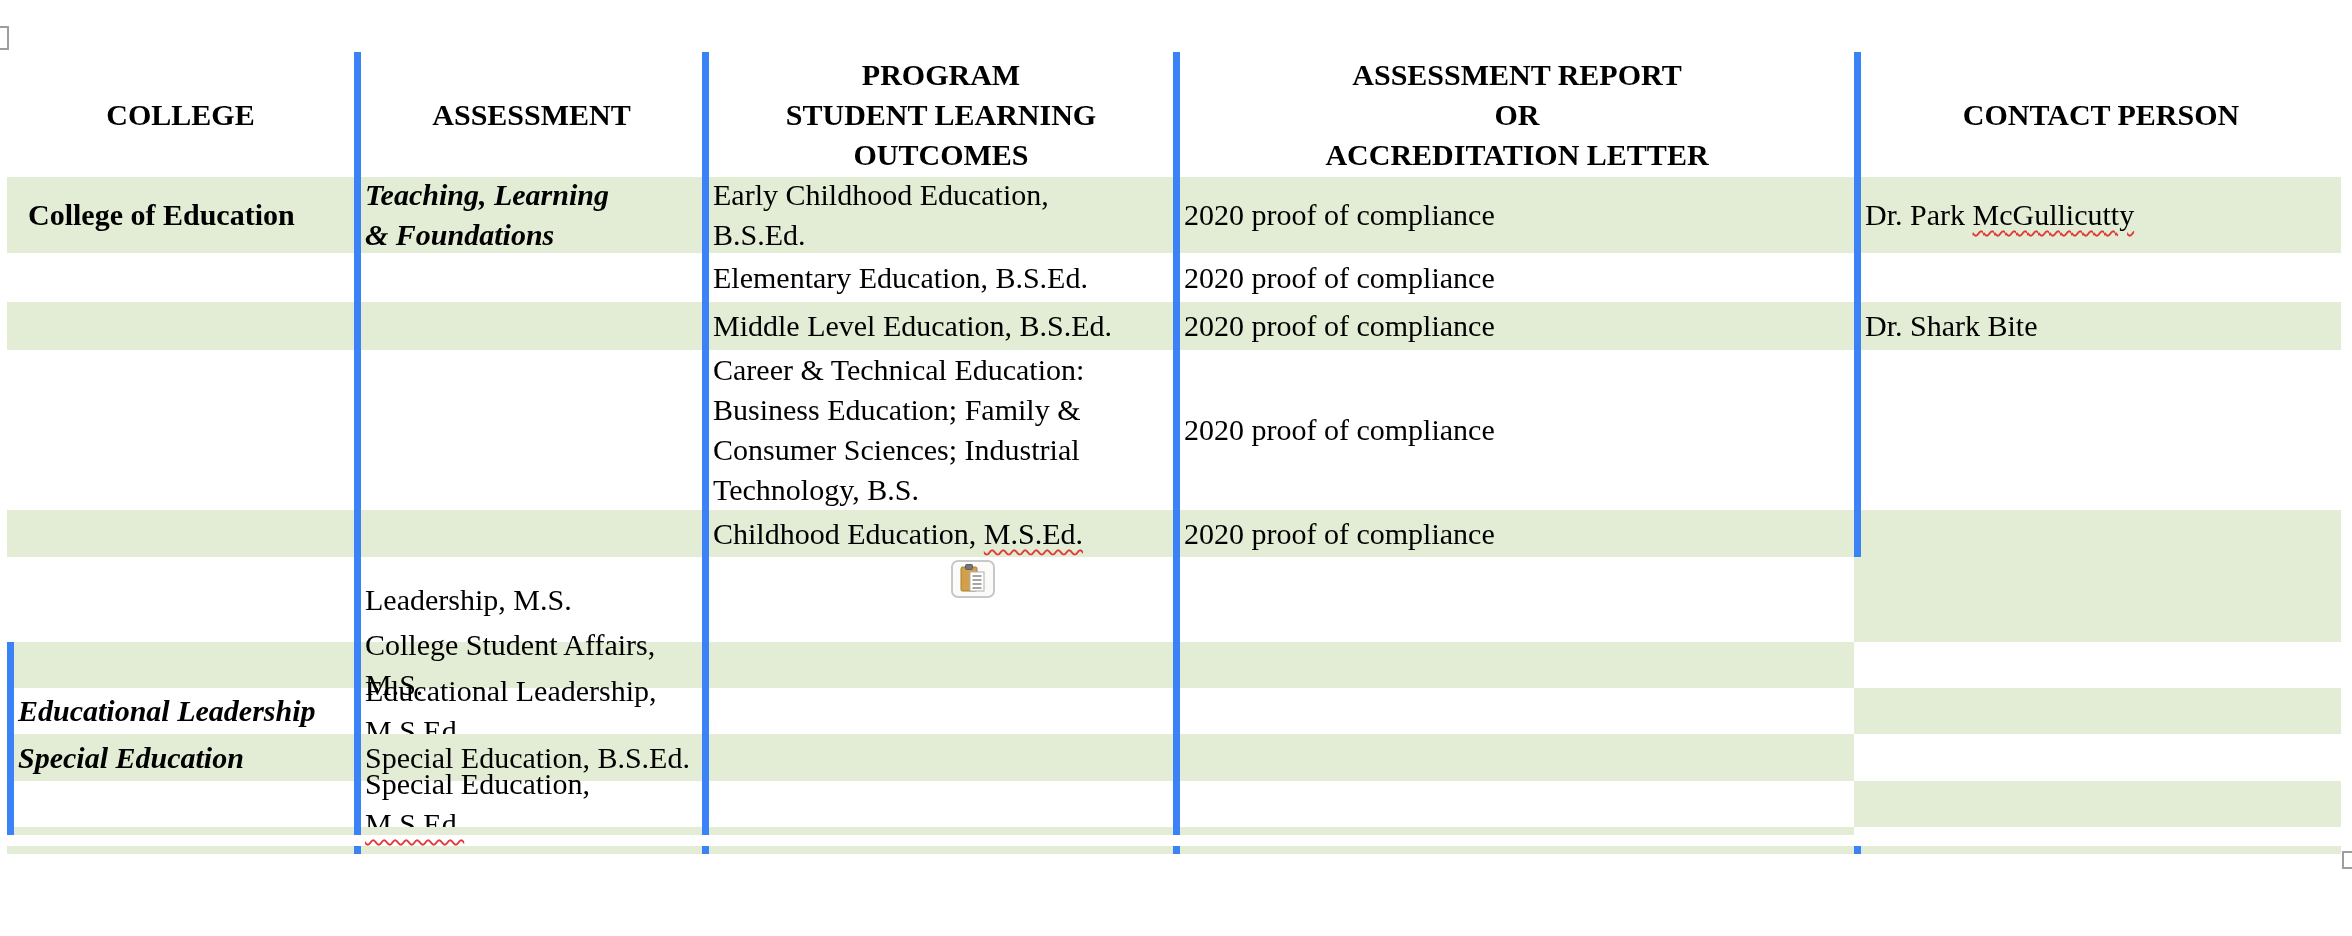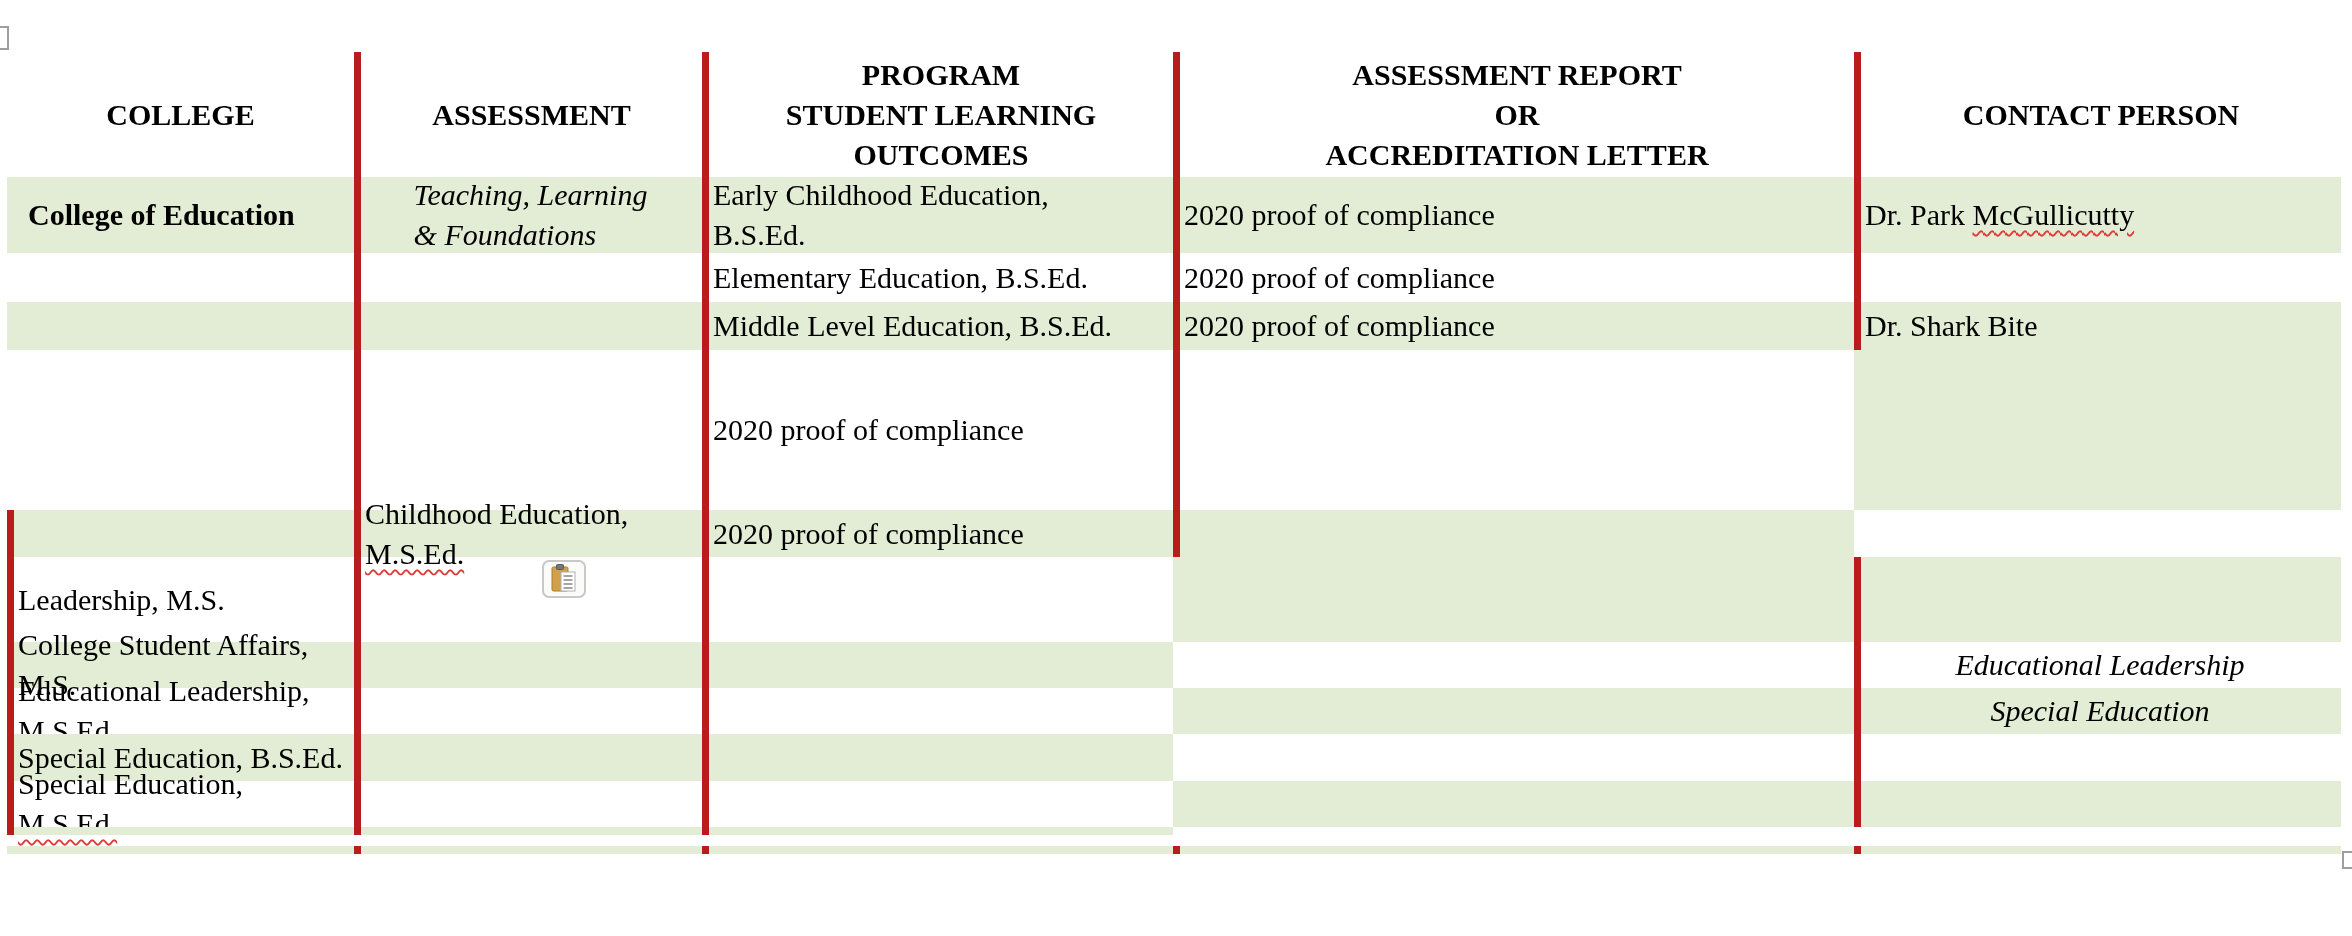--- a/index.html
+++ b/index.html
@@ -14,26 +14,26 @@
     display:grid;
     grid-template-columns:347px 348px 471px 681px 487px;
     grid-template-rows:125px 76px 49px 48px 160px 47px 85px 46px 46px 47px 46px 8px 11px 8px;
   }
   .cell{
     display:flex;align-items:center;
     font-size:30px;line-height:40px;
     padding-left:4px;padding-right:6px;
     box-sizing:border-box;
   }
-  .gap{border-left:7px solid #b91c1c;}
+  .gap{border-left:7px solid #3b82f6;}
   .g{background:var(--shade,#e3ecd4);}
   .t{margin:0;white-space:pre-line;}
   .hdr{justify-content:center;text-align:center;font-weight:bold;padding:0;}
   .college{font-weight:bold;padding-left:21px;}
-  .dept{font-weight:normal;font-style:italic;justify-content:center;}
+  .dept{font-weight:bold;font-style:italic;}
   .sq{
     text-decoration-line:underline;
     text-decoration-style:wavy;
     text-decoration-color:var(--squiggle,#e03a3a);
     text-decoration-thickness:2px;
     text-underline-offset:5px;
   }
   .icon-cell{align-items:flex-start;justify-content:center;padding-top:3px;}
   .paste-btn{
     width:44px;height:38px;
@@ -116,20 +116,26 @@
     </div>
   <div class="cell g gap">
       <p class="t">2020 proof of compliance</p>
     </div>
   <div class="cell g gap">
       <p class="t">Dr. Shark Bite</p>
     </div>
 
   <div class="cell"></div>
   <div class="cell gap"></div>
+  <div class="cell gap">
+      <p class="t">Career &amp; Technical Education:
+Business Education; Family &amp;
+Consumer Sciences; Industrial
+Technology, B.S.</p>
+    </div>
   <div class="cell gap">
       <p class="t">2020 proof of compliance</p>
     </div>
   <div class="cell gap"></div>
 
   <div class="cell g"></div>
   <div class="cell g gap"></div>
   <div class="cell g gap">
       <p class="t"><span>Childhood Education, </span><span class="sq">M.S.Ed.</span></p>
     </div>

